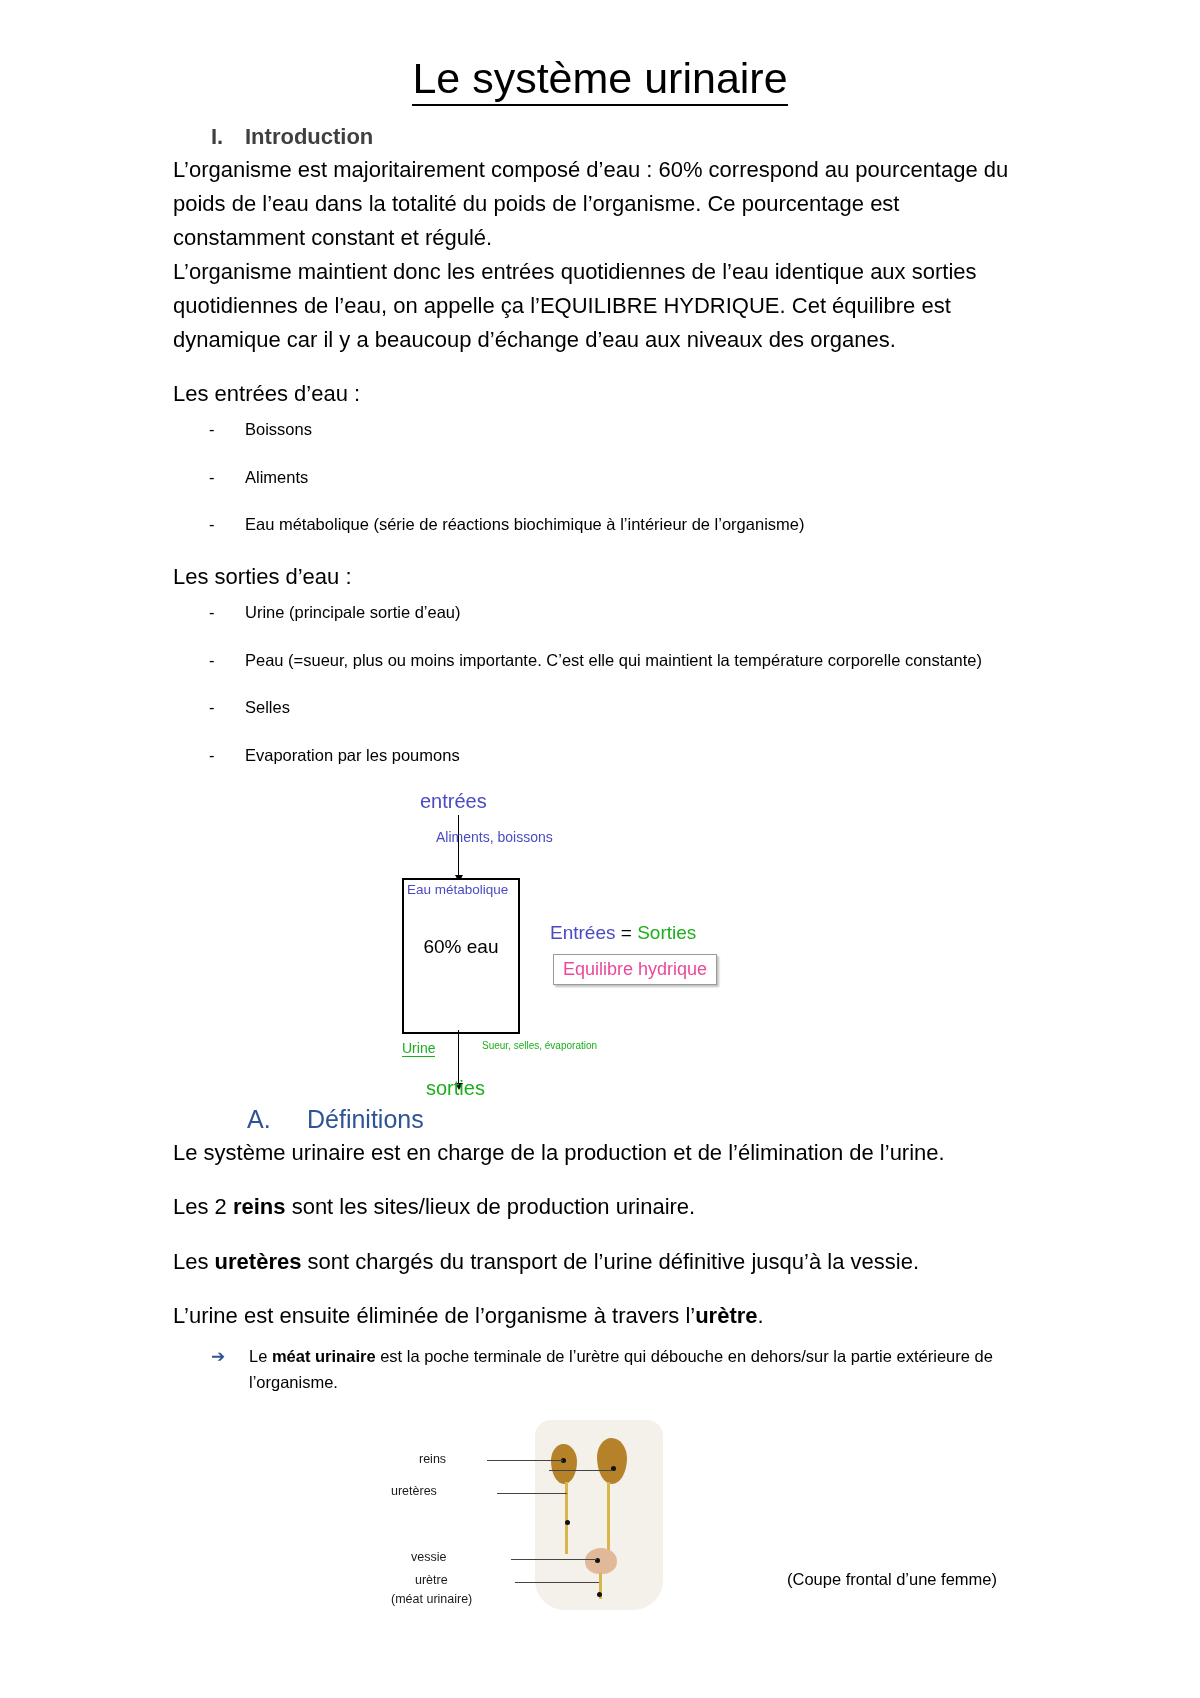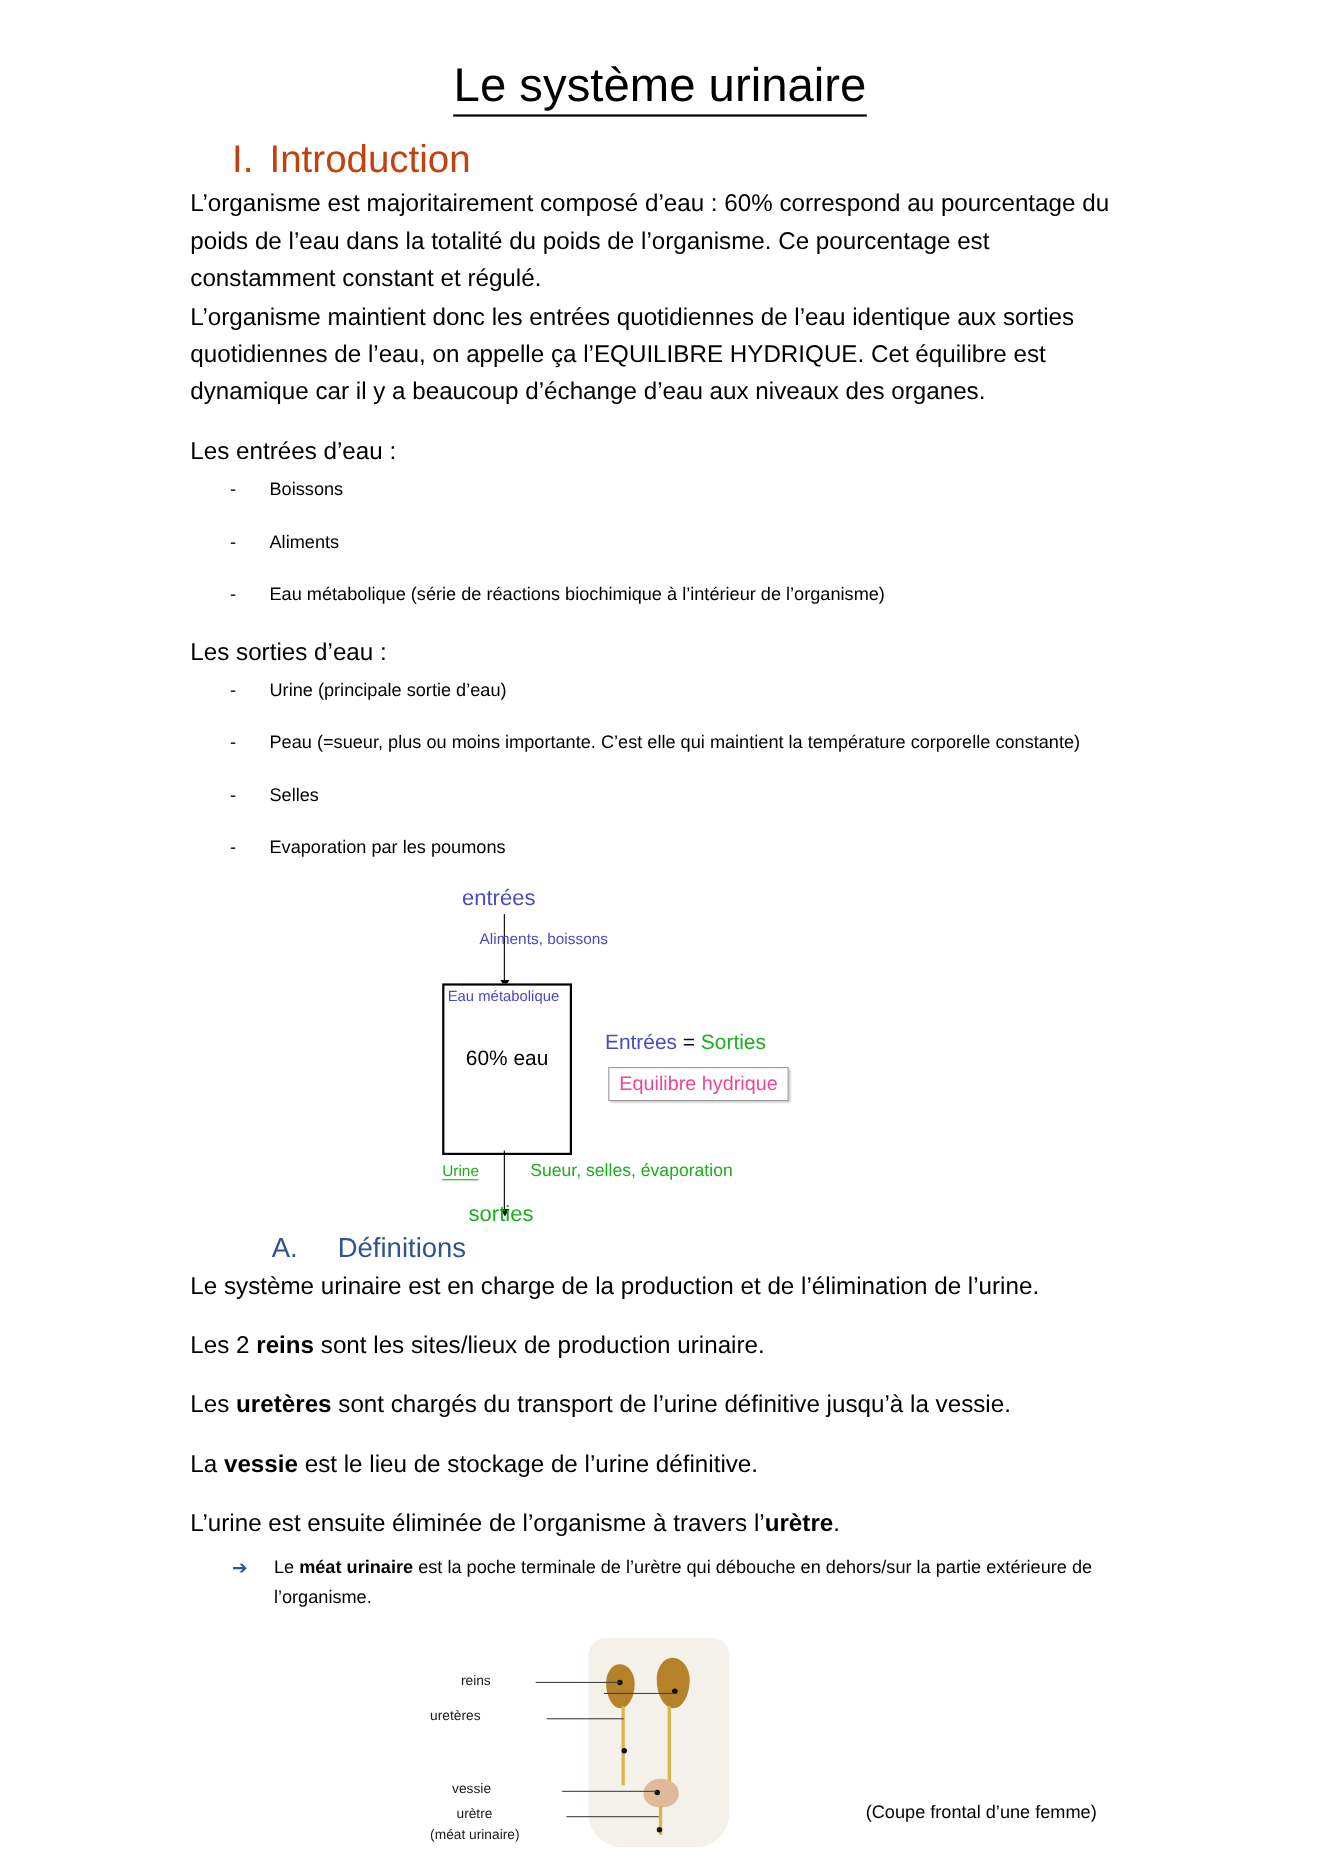--- a/index.html
+++ b/index.html
@@ -32,23 +32,23 @@
     margin: 55px 0 0 0;
     line-height: 1.1;
   }
   .doc-title span {
     border-bottom: 2px solid #000;
     padding-bottom: 2px;
   }
 
   
   .h1 {
-    color: #c2410c;
-    font-size: 35px;
-    font-weight: 400;
+    color: #404040;
+    font-size: 22px;
+    font-weight: 700;
     margin: 22px 0 2px 0;
     padding-left: 38px;
     line-height: 1.2;
   }
   .h1 .num { display:inline-block; min-width: 34px; }
   .h2 {
     color: #2E5496;
     font-size: 25px;
     font-weight: 400;
     margin: 4px 0 2px 0;
@@ -192,21 +192,21 @@
     position: absolute;
     left: 12px; top: 250px;
     color: #1CAF1C;
     font-size: 14px;
     border-bottom: 1px solid #1CAF1C;
   }
   .dg-sueur {
     position: absolute;
     left: 92px; top: 250px;
     color: #1CAF1C;
-    font-size: 16px;
+    font-size: 10px;
     white-space: nowrap;
   }
   .dg-sorties {
     position: absolute;
     left: 36px; top: 287px;
     color: #1CAF1C;
     font-size: 20px;
   }
 
   
@@ -326,21 +326,20 @@
   <div class="h2">
     <span class="num">A.</span><span>Définitions</span>
   </div>
 
   <p class="para tight">Le système urinaire est en charge de la production et de l’élimination de l’urine.</p>
 
   <p class="para gap"><span>Les 2 </span><b>reins</b><span> sont les sites/lieux de production urinaire.</span></p>
 
   <p class="para gap"><span>Les </span><b>uretères</b><span> sont chargés du transport de l’urine définitive jusqu’à la vessie.</span></p>
 
-  <p class="para gap"><span>La </span><b>vessie</b><span> est le lieu de stockage de l’urine définitive.</span></p>
 
   <p class="para gap"><span>L’urine est ensuite éliminée de l’organisme à travers l’</span><b>urètre</b><span>.</span></p>
 
   <ul class="arrow-list">
     <li><span class="arrowglyph">➔</span><span>Le </span><b>méat urinaire</b><span> est la poche terminale de l’urètre qui débouche en dehors/sur la partie extérieure de l’organisme.</span></li>
   </ul>
 
   <div class="anatomy-wrap">
     <div class="anatomy">
       <div class="body-silhouette"></div>

